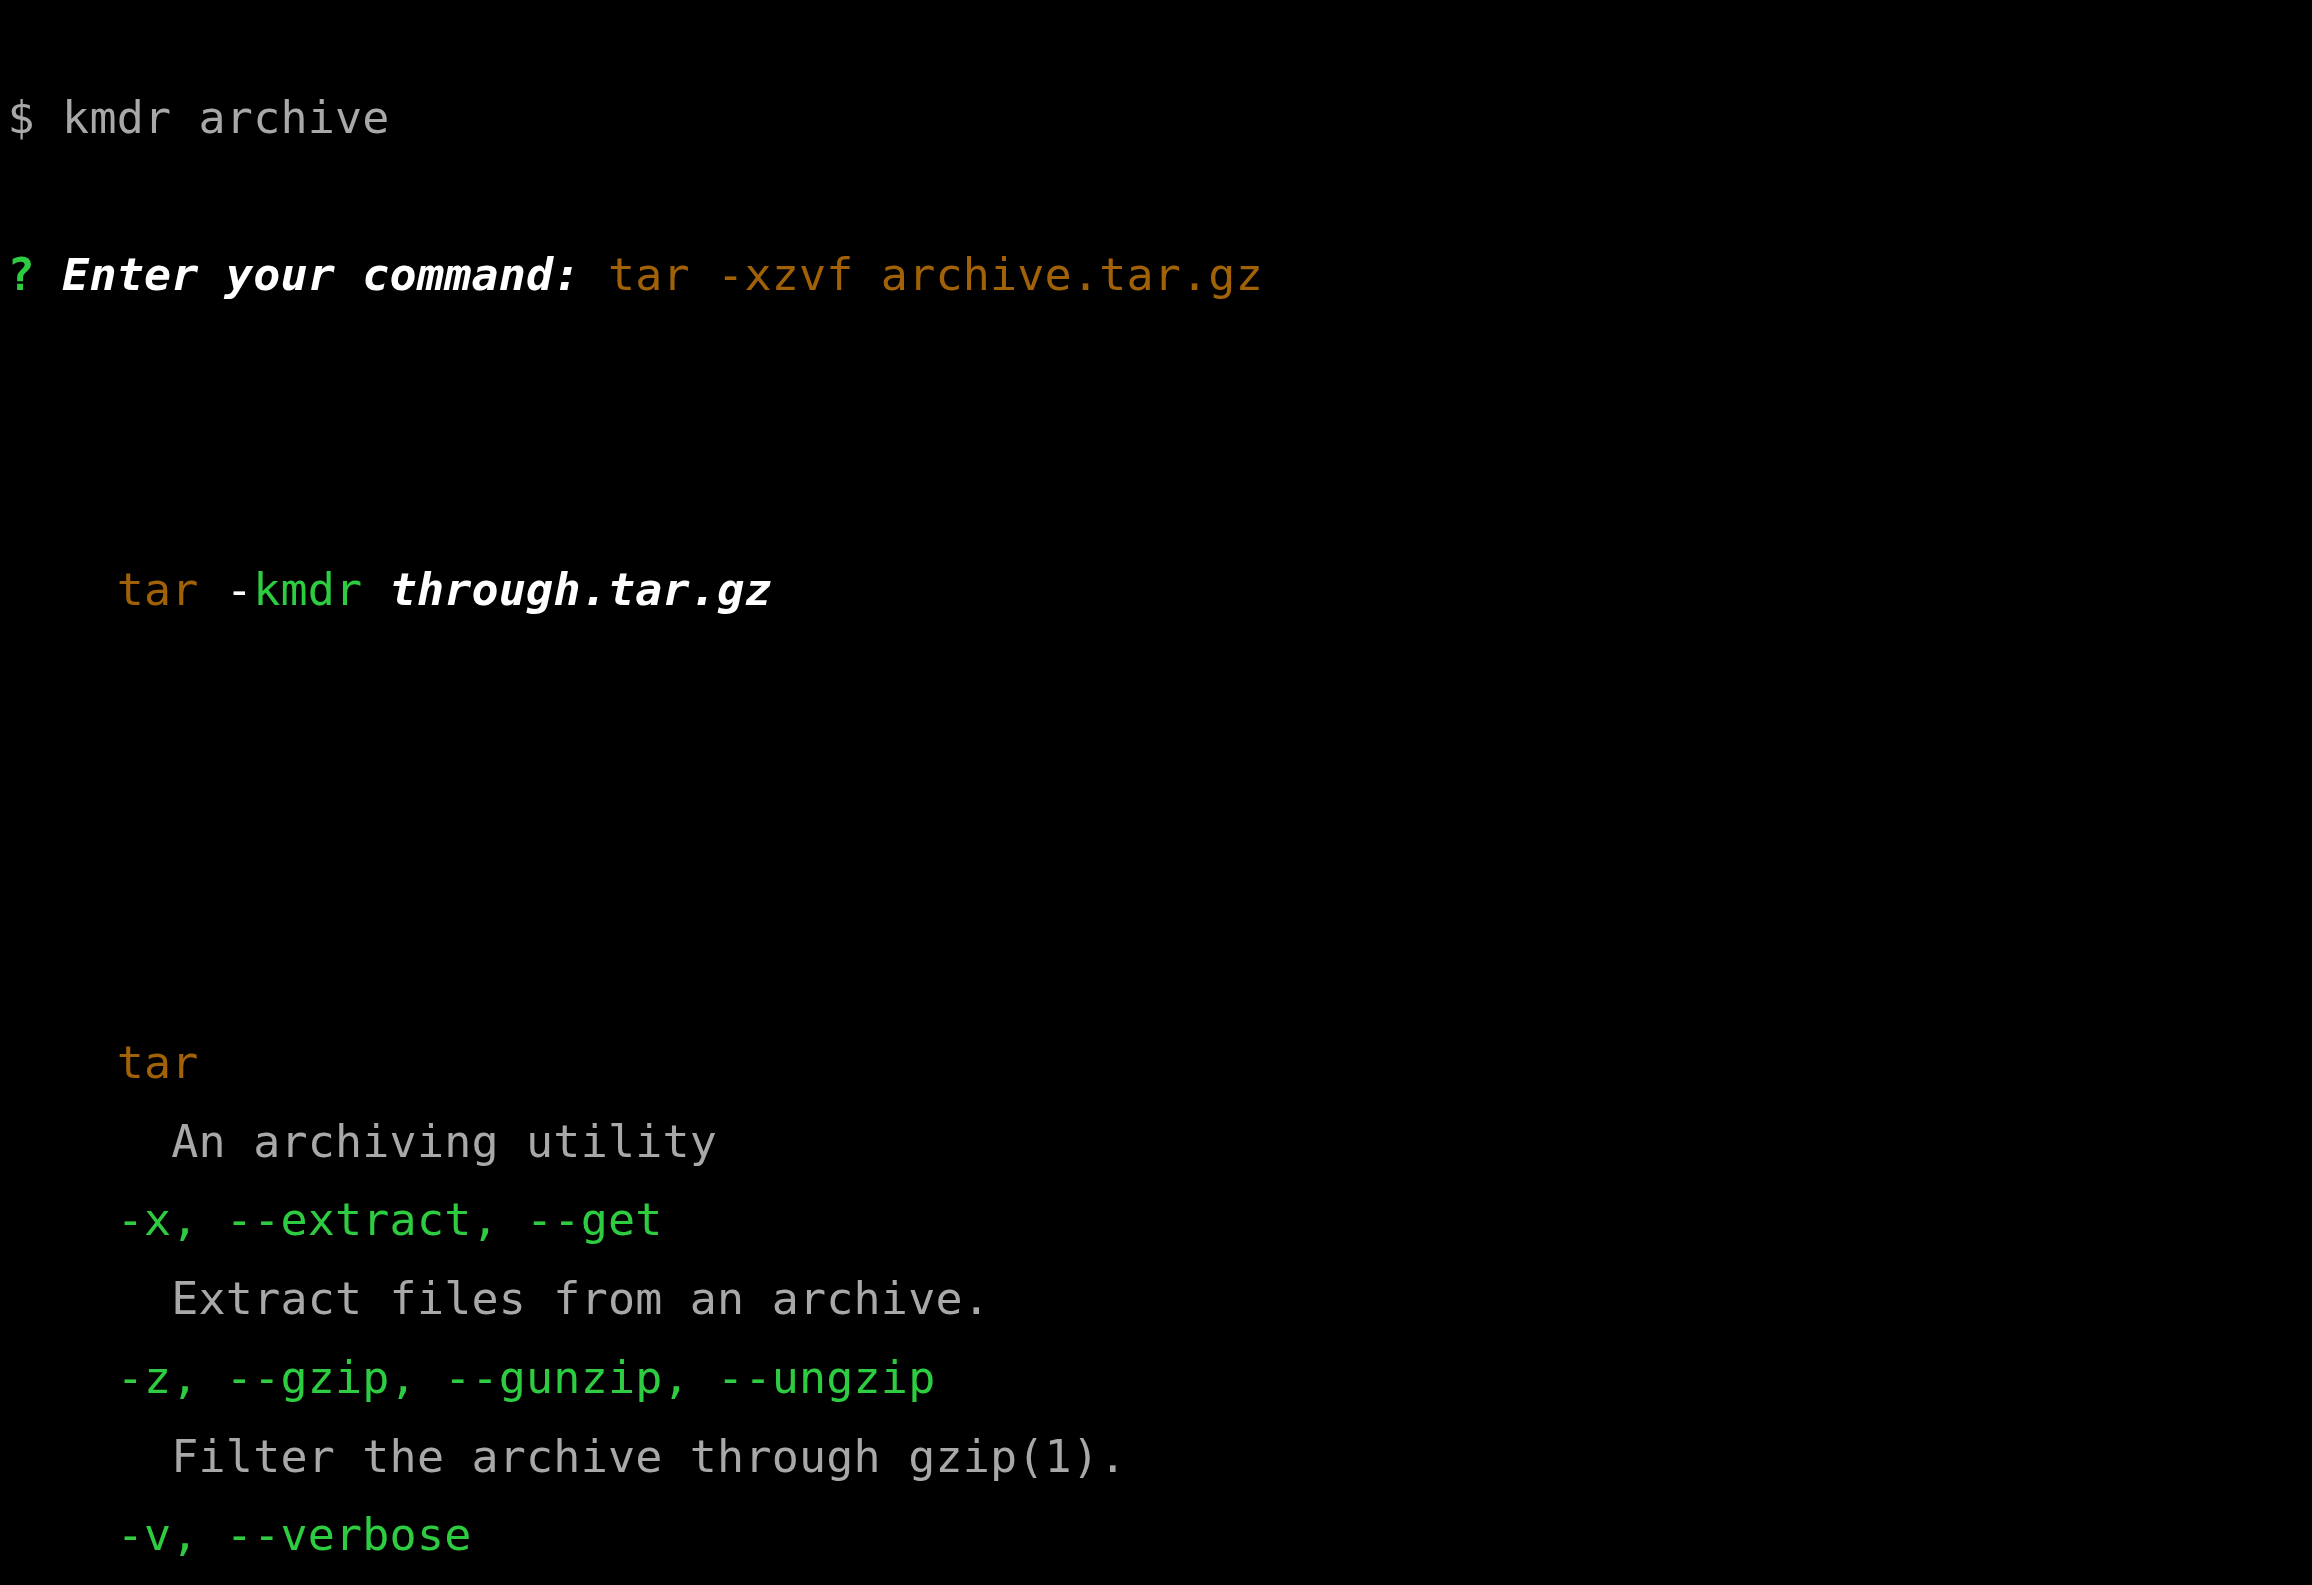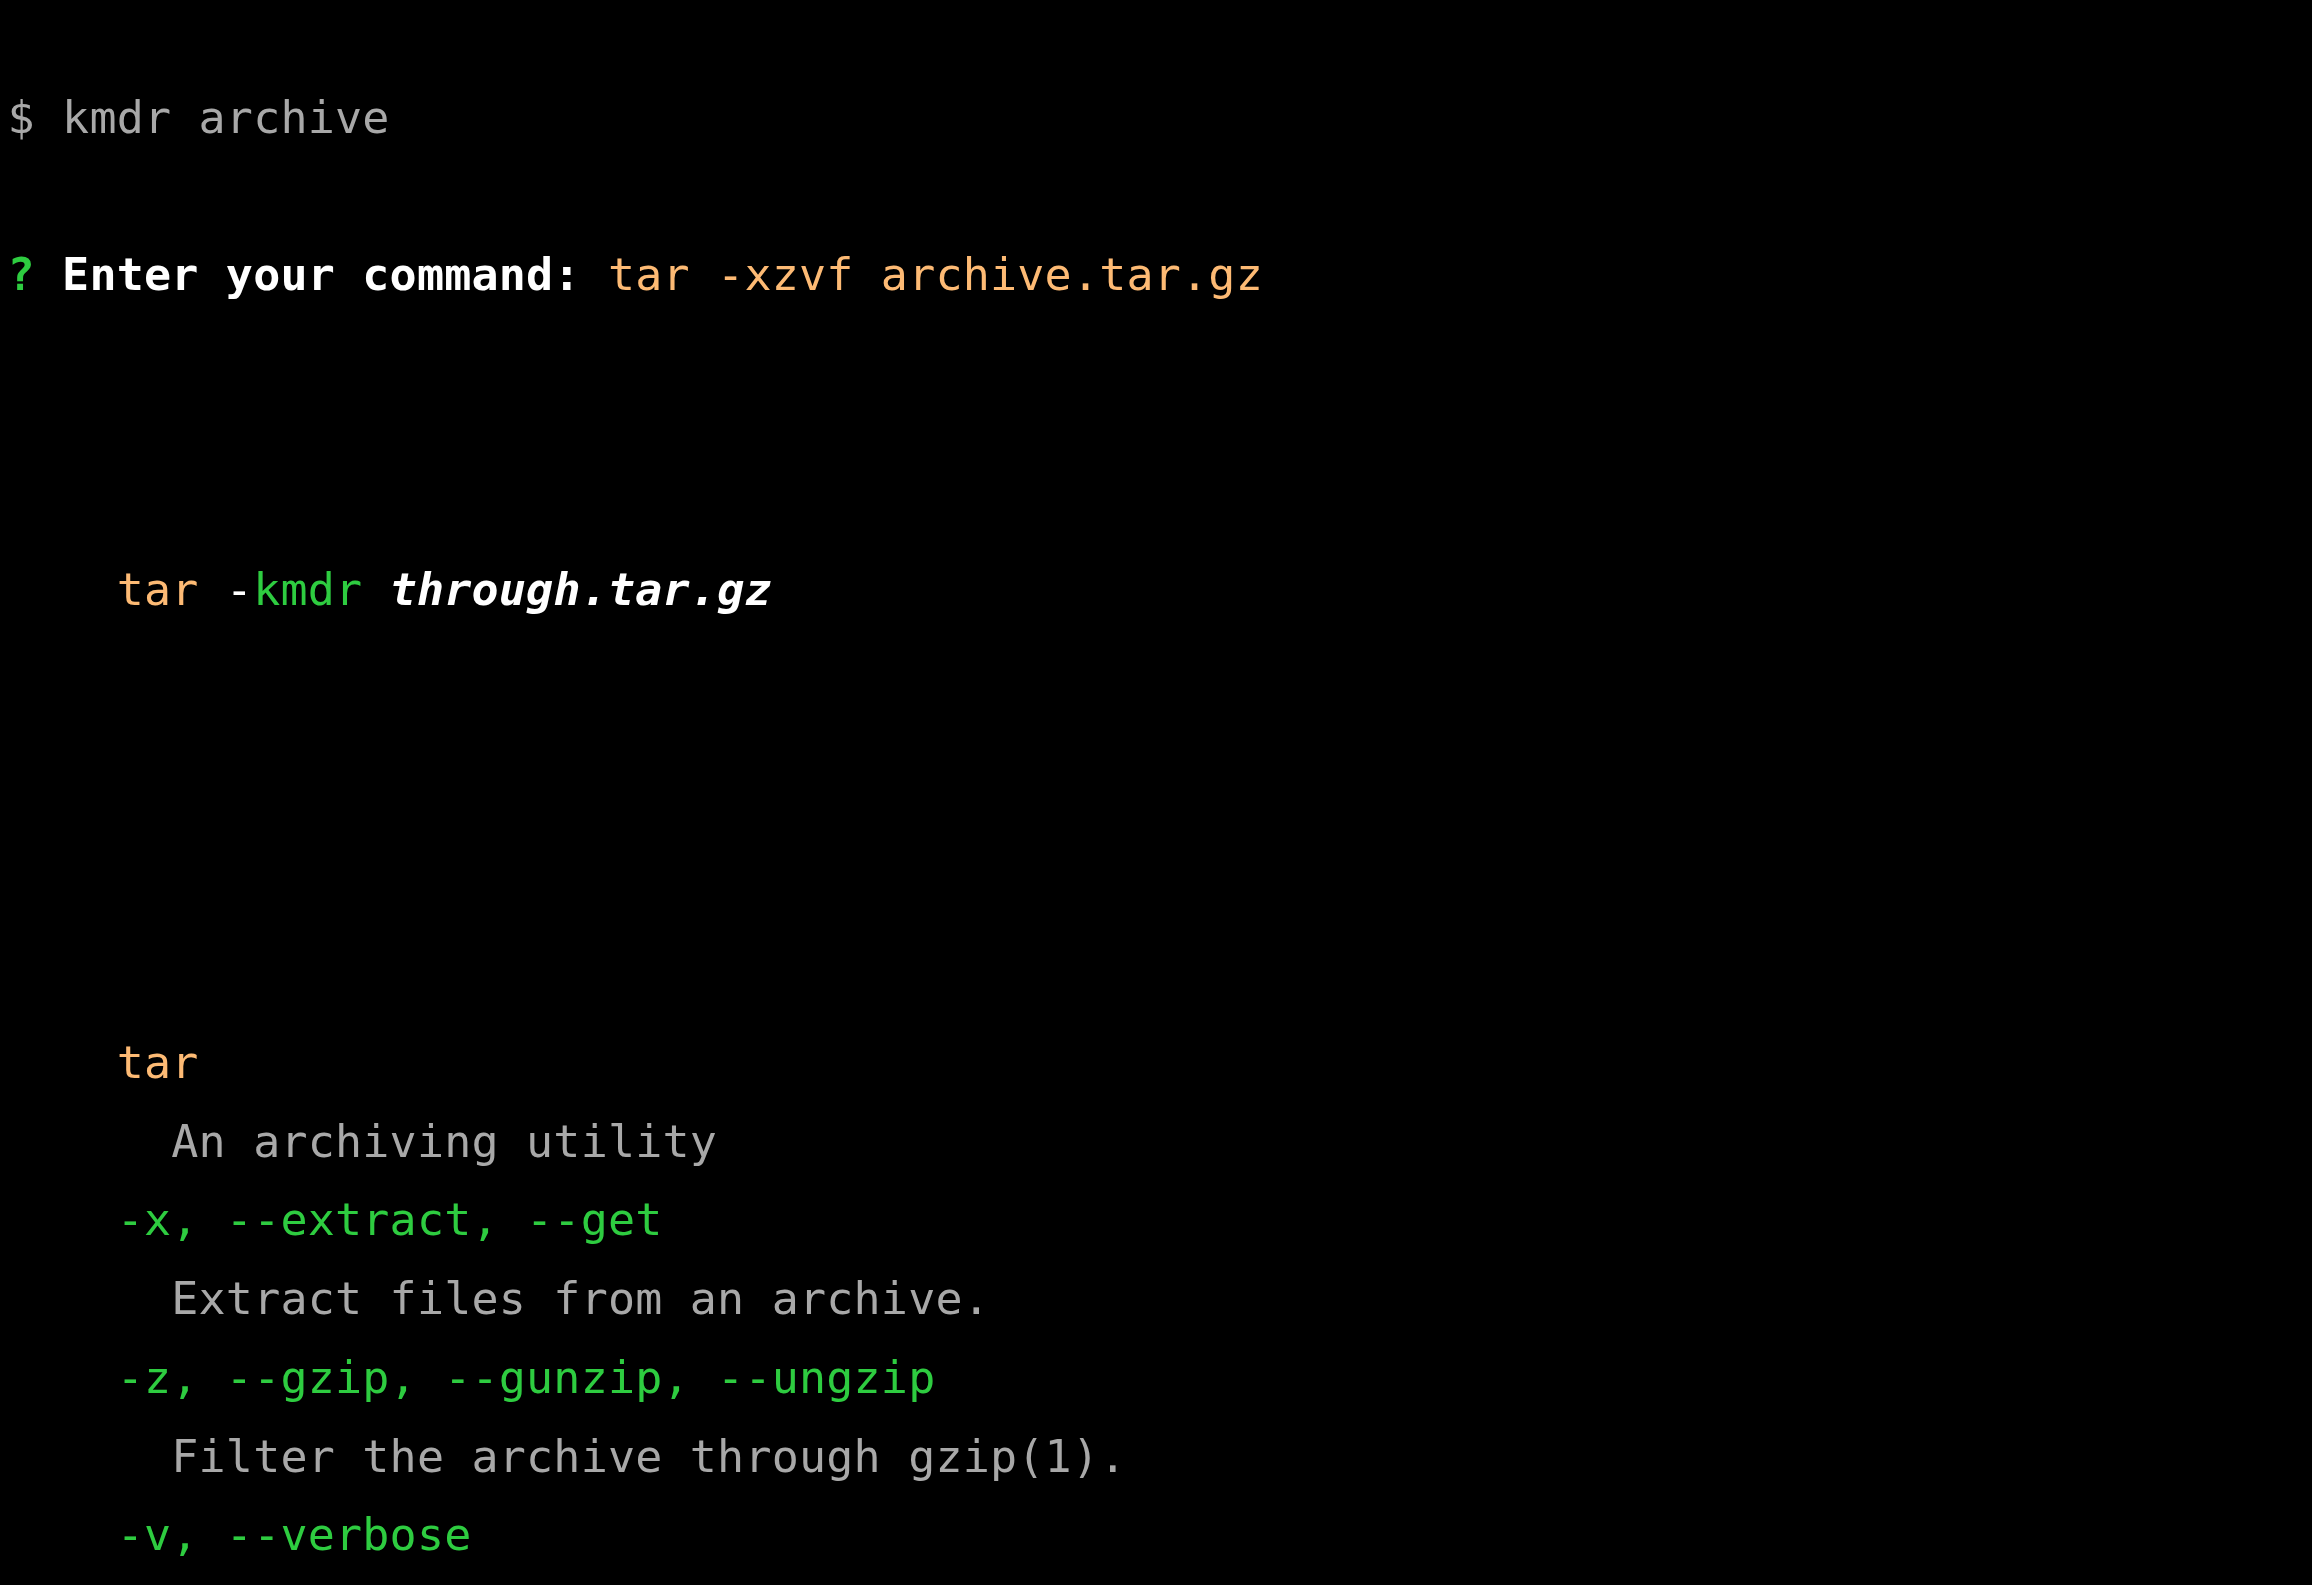--- a/index.html
+++ b/index.html
@@ -14,22 +14,22 @@
     font-family: "SF Mono", "Menlo", "Consolas", "DejaVu Sans Mono", monospace;
     font-size: 45px;
     line-height: 1.75;
     color: #e0e0e0;
     padding: 0 7.5px;
     white-space: pre;
     letter-spacing: 0.2px;
   }
   .dim    { color: #a8a8a8; }
   .white  { color: #ffffff; }
-  .bold   { font-weight: 700; }
-  .cyan   { color: #fdba74; }
+  .bold   { font-weight: 700; font-style: italic; }
+  .cyan   { color: #a16207; }
   .green  { color: #2ecc40; }
   .italic { font-style: italic; }
   .q      { color: #2ecc40; font-weight: 700; }
 </style>
 </head>
 <body>
 
 <div class="terminal">
 <div><span class="dim">$ </span><span class="dim">kmdr archive</span></div>
 <div><span class="q">?</span><span class="white bold"> Enter your command: </span><span class="cyan">tar -xzvf archive.tar.gz</span></div>

